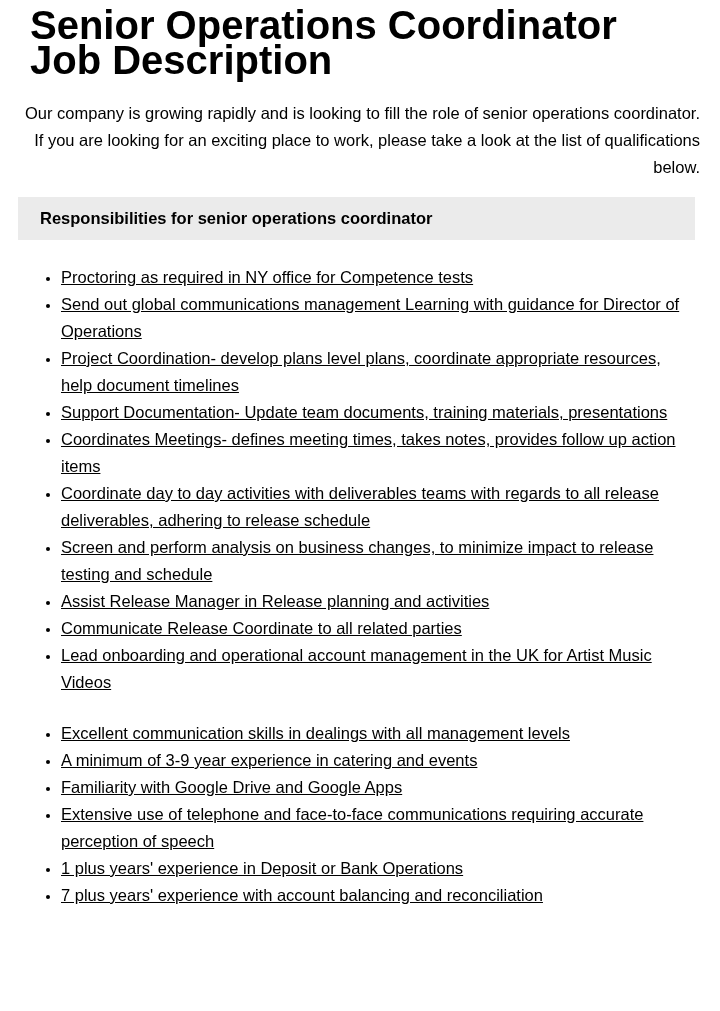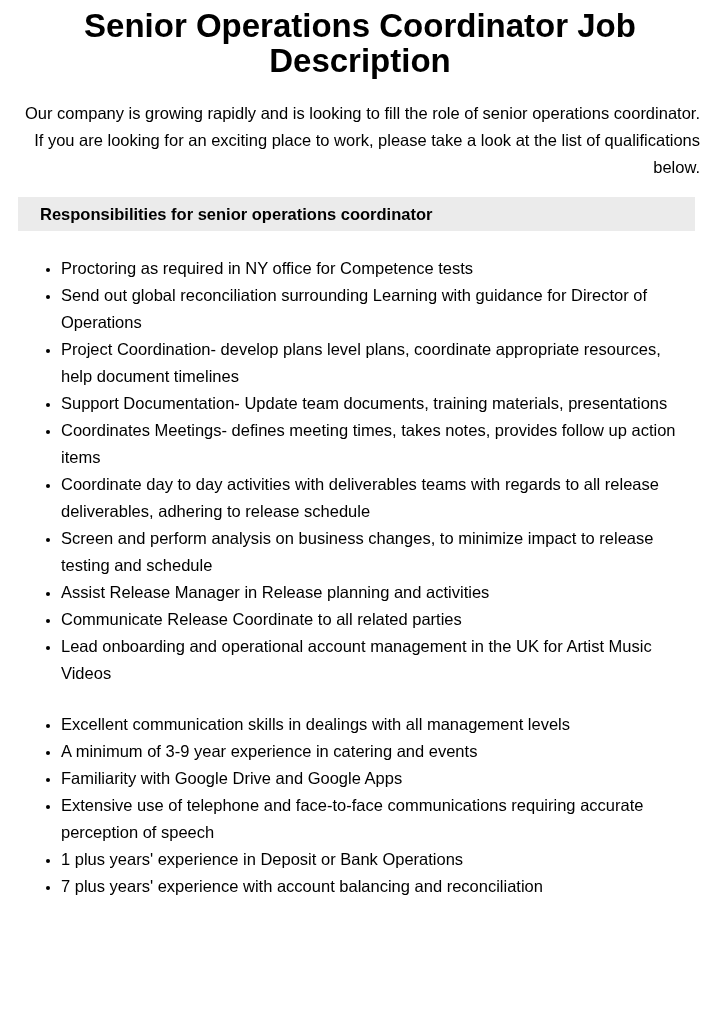--- a/index.html
+++ b/index.html
@@ -9,75 +9,76 @@
     font-family: "Liberation Sans", sans-serif;
     color: #000000;
   }
   .page {
     width: 720px;
     min-height: 1011px;
     background: #ffffff;
     padding-bottom: 30px;
   }
   h1.doc-title {
-    font-size: 33px;
+    font-size: 40px;
     font-weight: bold;
-    text-align: center;
+    text-align: left;
     line-height: 35px;
     max-width: 660px;
     margin: 8px auto 4px;
     letter-spacing: 0;
   }
   p.intro {
     font-size: 16.5px;
     line-height: 27px;
     margin: 22px 20px 0 20px;
     text-align: right;
   }
   .section-header {
     background: #ebebeb;
-    height: 34px;
+    height: 43px;
     margin: 16px 25px 0 18px;
     display: flex;
     align-items: center;
     padding-left: 22px;
   }
   .section-header span {
     font-size: 16.5px;
     font-weight: bold;
   }
   ul.doc-list {
     margin: 24px 30px 21px 0;
     padding-left: 61px;
     list-style: disc outside;
   }
   ul.doc-list li {
     font-size: 16.5px;
     line-height: 27px;
+    text-decoration: underline;
   }
   ul.doc-list li::marker {
     font-size: 13px;
   }
 </style>
 </head>
 <body>
 
 <div class="page">
 
   <h1 class="doc-title">Senior Operations Coordinator Job Description</h1>
 
   <p class="intro">Our company is growing rapidly and is looking to fill the role of senior operations coordinator. If you are looking for an exciting place to work, please take a look at the list of qualifications below.</p>
 
   <div class="section-header">
     <span>Responsibilities for senior operations coordinator</span>
   </div>
 
   <ul class="doc-list">
       <li>Proctoring as required in NY office for Competence tests</li>
-      <li>Send out global reconciliation surrounding Learning with guidance for Director of Operations</li>
+      <li>Send out global communications management Learning with guidance for Director of Operations</li>
       <li>Project Coordination- develop plans level plans, coordinate appropriate resources, help document timelines</li>
       <li>Support Documentation- Update team documents, training materials, presentations</li>
       <li>Coordinates Meetings- defines meeting times, takes notes, provides follow up action items</li>
       <li>Coordinate day to day activities with deliverables teams with regards to all release deliverables, adhering to release schedule</li>
       <li>Screen and perform analysis on business changes, to minimize impact to release testing and schedule</li>
       <li>Assist Release Manager in Release planning and activities</li>
       <li>Communicate Release Coordinate to all related parties</li>
       <li>Lead onboarding and operational account management in the UK for Artist Music Videos</li>
     </ul>
 

